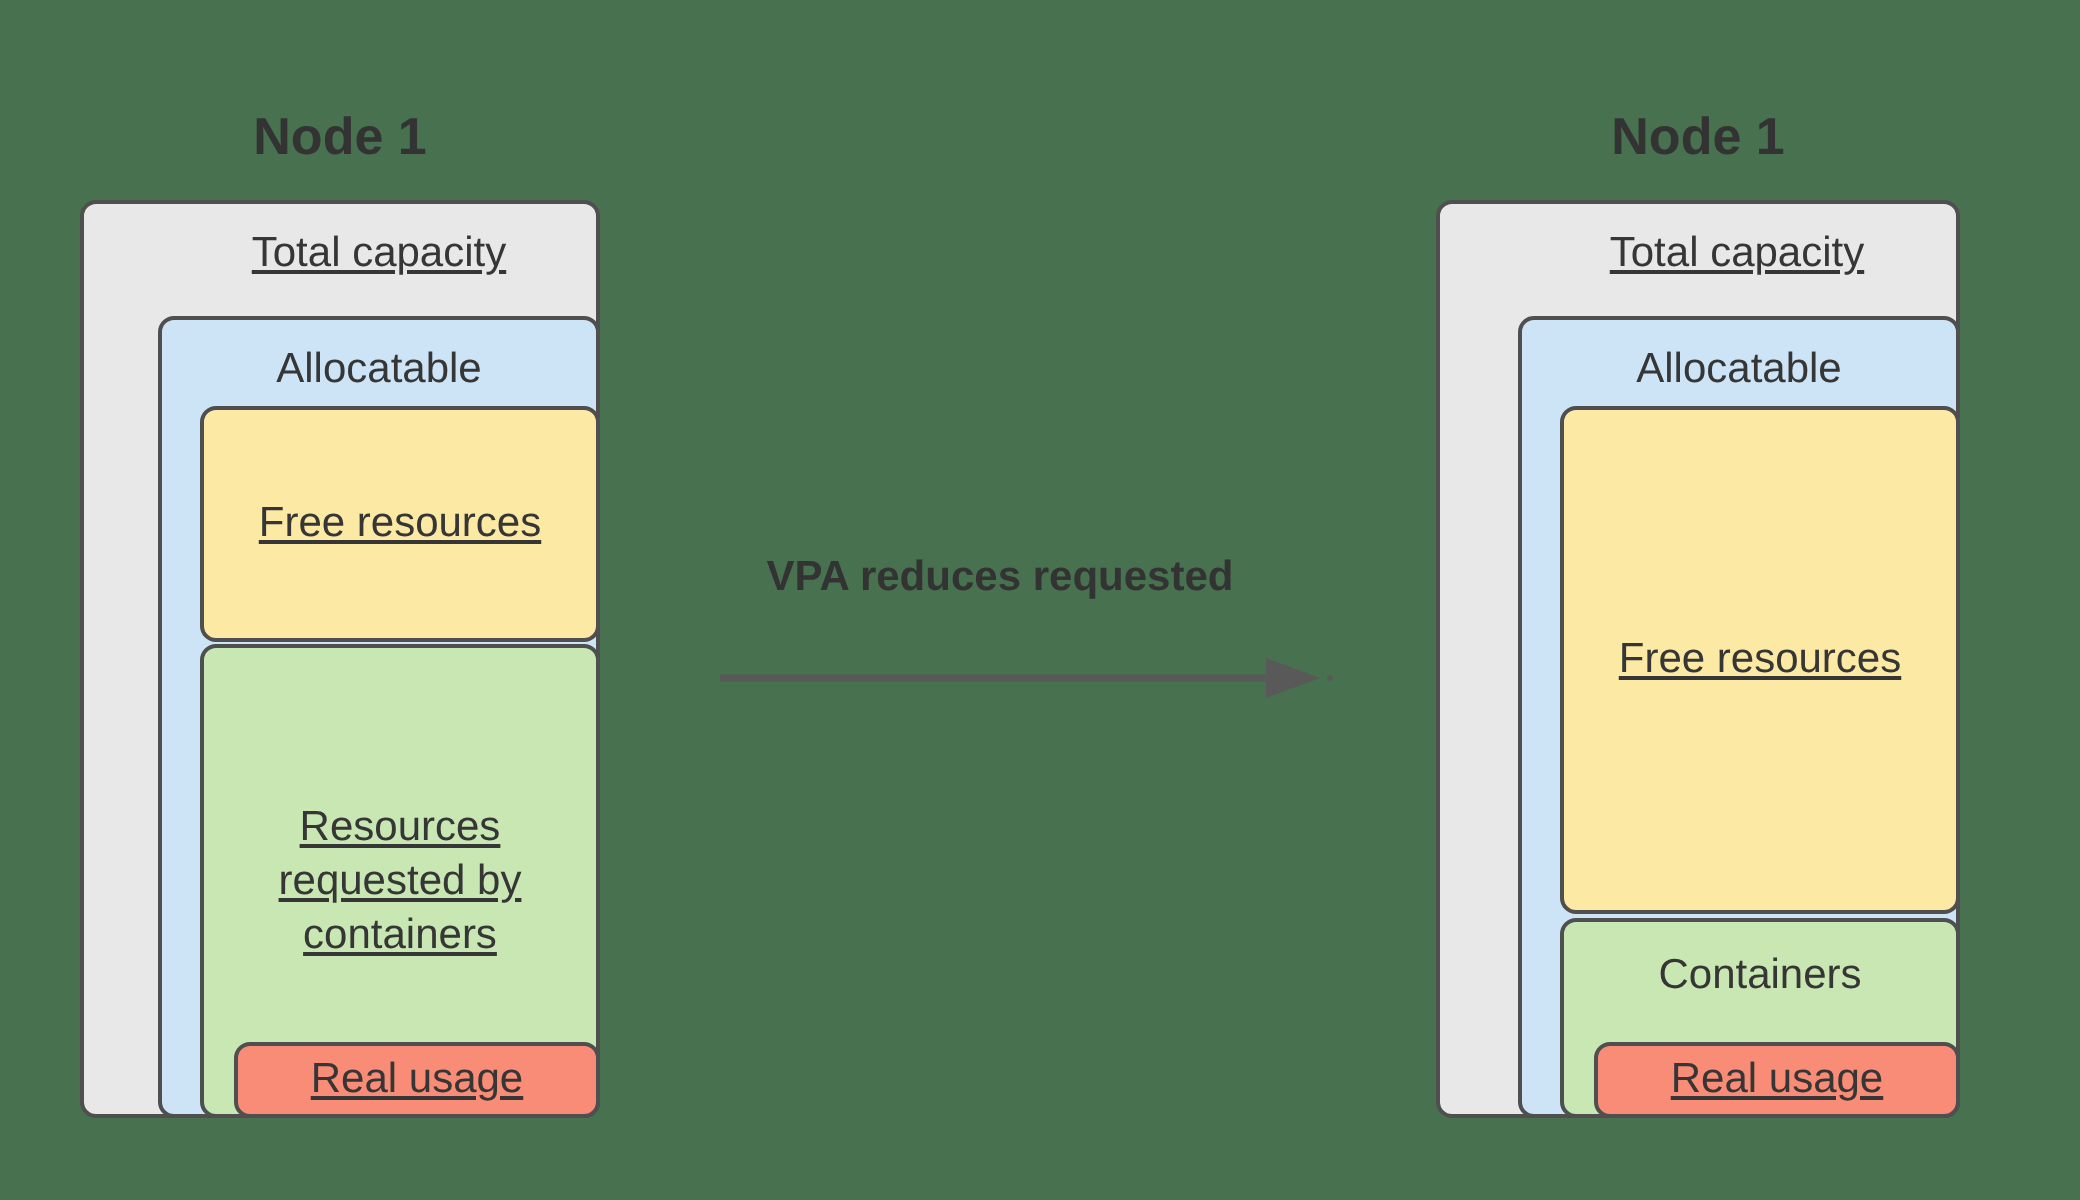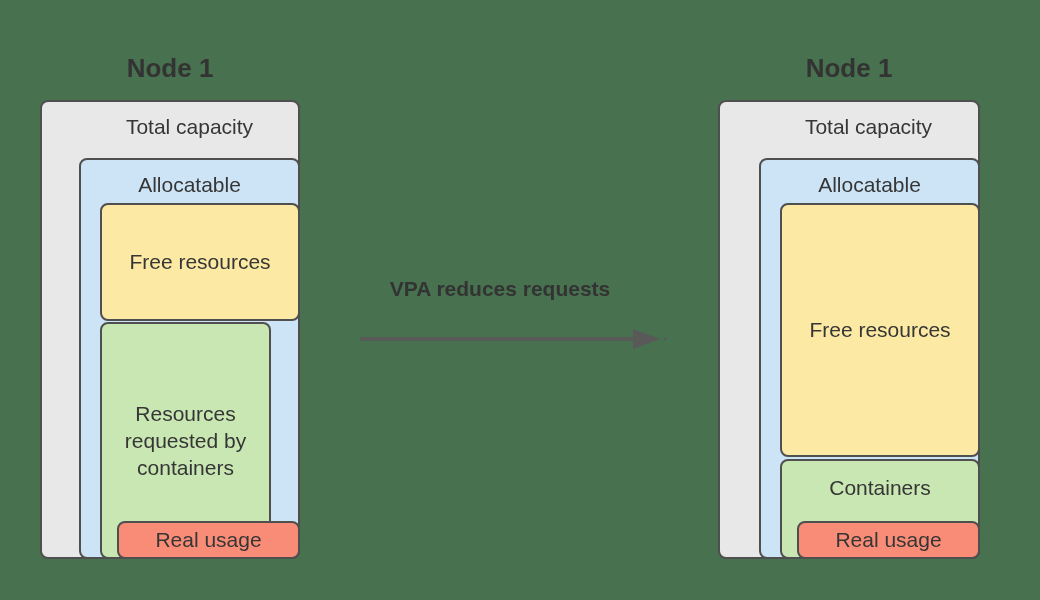--- a/index.html
+++ b/index.html
@@ -43,24 +43,25 @@
     font-size: 21px;
     line-height: 26px;
     color: var(--label_text, #363636);
   }
   .box-label.top { top: 12px; }
   .box-label.center-v {
     top: 0; bottom: 0;
     display: flex;
     align-items: center;
     justify-content: center;
+    text-decoration: underline;
   }
   .box-label.multiline { white-space: pre-line; line-height: 27px; }
   
-  .total-offset { left: 39px; }
+  .total-offset { left: 39px; text-decoration: underline; }
   .containers-offset { top: 14px; }
   .vpa-label {
     position: absolute;
     left: 340px;
     top: 276px;
     width: 320px;
     text-align: center;
     font-weight: bold;
     font-size: 21px;
     line-height: 26px;
@@ -70,21 +71,21 @@
     position: absolute;
     left: 355px;
     top: 324px;
   }
 
   
   .lt-title  { left: 40px;  top: 55px;  width: 260px; }
   .lt-gray   { left: 40px;  top: 100px; width: 260px; height: 459px; }
   .lt-blue   { left: 79px;  top: 158px; width: 221px; height: 401px; }
   .lt-yellow { left: 100px; top: 203px; width: 200px; height: 118px; }
-  .lt-green  { left: 100px; top: 322px; width: 171px; height: 237px; }
+  .lt-green  { left: 100px; top: 322px; width: 200px; height: 237px; }
   .lt-red    { left: 117px; top: 521px; width: 183px; height: 38px; }
 
   
   .rt-title  { left: 718px; top: 55px;  width: 262px; }
   .rt-gray   { left: 718px; top: 100px; width: 262px; height: 459px; }
   .rt-blue   { left: 759px; top: 158px; width: 221px; height: 401px; }
   .rt-yellow { left: 780px; top: 203px; width: 200px; height: 254px; }
   .rt-green  { left: 780px; top: 459px; width: 200px; height: 100px; }
   .rt-red    { left: 797px; top: 521px; width: 183px; height: 38px; }
 </style>
@@ -106,21 +107,21 @@
   </div>
   <div class="box green lt-green">
     <div class="box-label center-v multiline">Resources
 requested by
 containers</div>
   </div>
   <div class="box red lt-red">
     <div class="box-label center-v">Real usage</div>
   </div>
 
-  <div class="vpa-label">VPA reduces requests</div>
+  <div class="vpa-label">VPA reduces requested</div>
   <svg class="vpa-arrow" width="320" height="30" viewBox="0 0 320 30">
     <line x1="5" y1="15" x2="279" y2="15" stroke="#595959" stroke-width="3.5"></line>
     <polygon points="278,5 305,15 278,25" fill="#595959"></polygon>
     <circle cx="310" cy="15" r="1.4" fill="#595959"></circle>
   </svg>
 
   <div class="node-title rt-title">Node 1</div>
 
   <div class="box gray rt-gray">
     <div class="box-label top total-offset">Total capacity</div>

